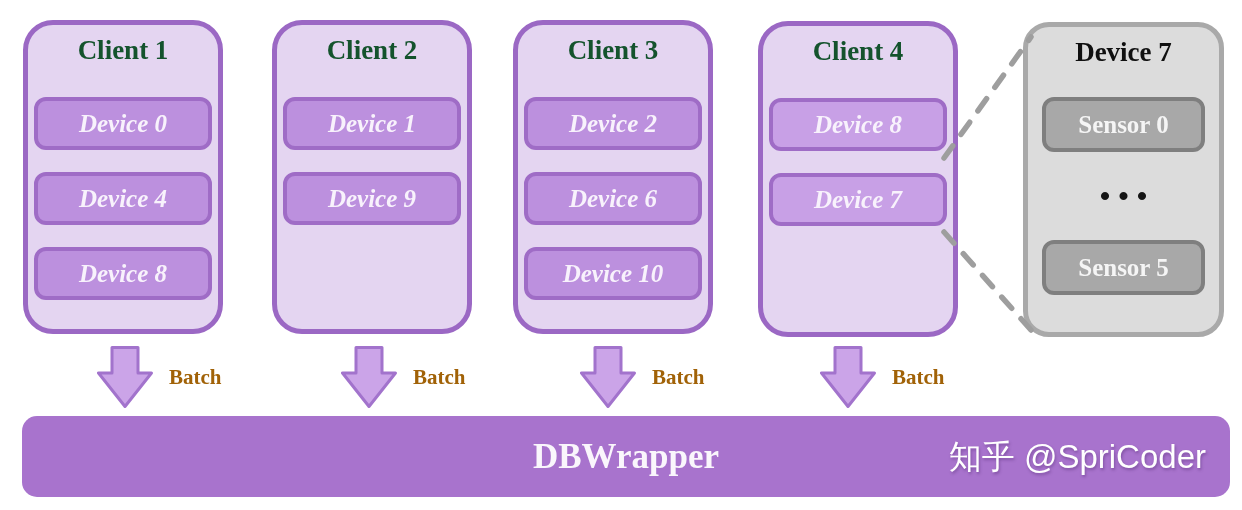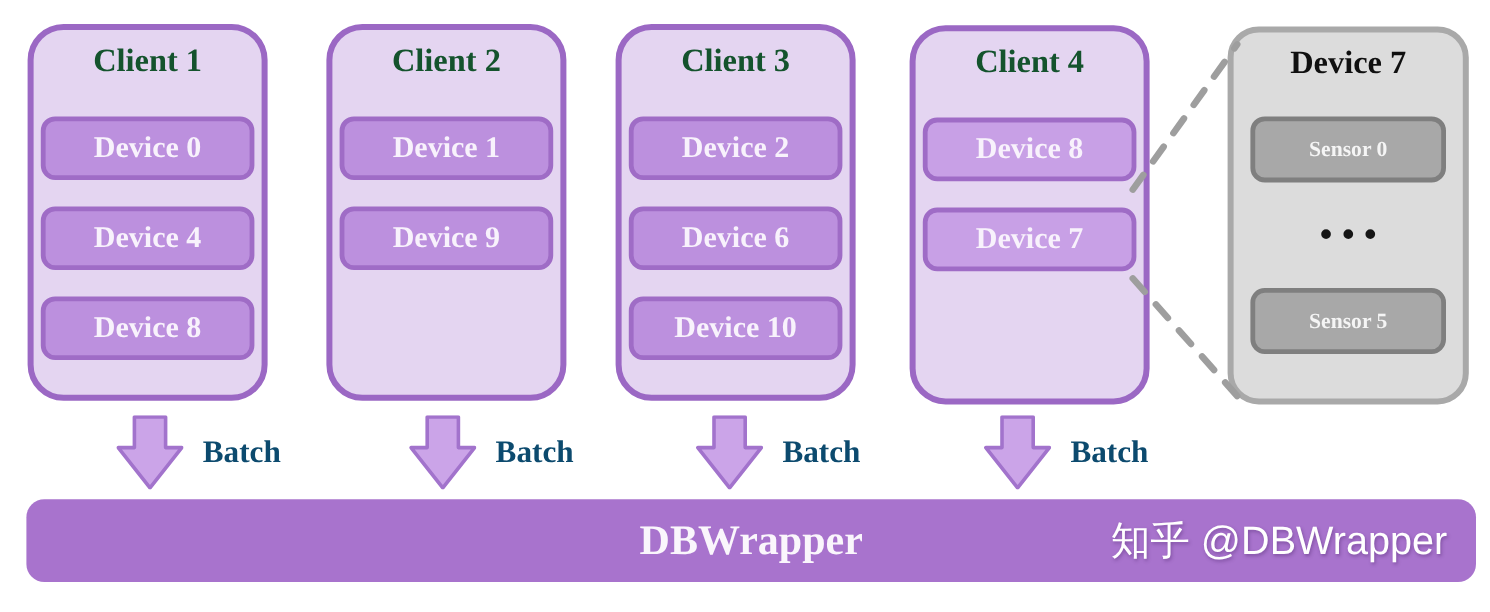--- a/index.html
+++ b/index.html
@@ -18,41 +18,41 @@
   .client-title{
     margin:8px 0 30px;text-align:center;
     font-size:27px;font-weight:bold;line-height:34px;color:#14532d;
   }
   .device{
     width:178px;height:53px;margin:0 auto 22px;box-sizing:border-box;
     background:var(--device-fill,#bc90de);
     border:4px solid var(--device-border,#9f6cc6);
     border-radius:12px;
     display:flex;align-items:center;justify-content:center;
-    font-size:25px;font-weight:bold;color:var(--device-text,#f8f2fc);
+    font-size:25px;font-weight:bold;color:var(--device-text,#f8f2fc);font-style:italic;
   }
   .client.c4 .device{background:var(--device-fill-light,#c8a0e6);}
   
   .graybox{
     position:absolute;left:1023px;top:22px;width:201px;height:315px;box-sizing:border-box;
     background:var(--gray-fill,#dcdcdc);
     border:5px solid var(--gray-border,#a9a9a9);
     border-radius:26px;
   }
   .gray-title{
     margin:8px 0 28px;text-align:center;
     font-size:27px;font-weight:bold;line-height:34px;color:#101010;
   }
   .sensor{
     width:163px;height:55px;margin:0 auto;box-sizing:border-box;
     background:var(--sensor-fill,#a8a8a8);
     border:4px solid var(--sensor-border,#7f7f7f);
     border-radius:12px;
     display:flex;align-items:center;justify-content:center;
-    font-size:18px;font-weight:bold;color:var(--sensor-text,#f5f5f5);
+    font-size:25px;font-weight:bold;color:var(--sensor-text,#f5f5f5);
   }
   .ellipsis{
     height:88px;display:flex;align-items:center;justify-content:center;
     font-size:30px;font-weight:bold;letter-spacing:8px;padding-left:8px;color:#151515;
   }
   
   .overlay{position:absolute;left:0;top:0;pointer-events:none;}
   .dash-line{
     stroke:var(--dash-line,#9e9e9e);stroke-width:5.5;fill:none;
     stroke-dasharray:15 14;stroke-linecap:round;
@@ -60,24 +60,24 @@
   
   .arrow-group{
     position:absolute;top:346px;height:62px;
     display:flex;align-items:center;gap:16px;
   }
   .arrow-poly{
     fill:var(--arrow-fill,#cba4e8);
     stroke:var(--arrow-border,#a273cc);
     stroke-width:3;stroke-linejoin:round;
   }
-  .batch{font-size:26px;font-weight:bold;color:#0c4a6e;}
+  .batch{font-size:21px;font-weight:bold;color:#a16207;}
   
   .dbbar{
-    position:absolute;left:22px;top:416px;width:1208px;height:69px;
+    position:absolute;left:22px;top:416px;width:1208px;height:81px;
     background:var(--bar-fill,#a873cd);border-radius:15px;
   }
   .db-label{
     position:absolute;left:0;right:0;top:0;bottom:0;
     display:flex;align-items:center;justify-content:center;
     font-size:35px;font-weight:bold;color:var(--bar-text,#faf6fc);
   }
   .watermark{
     position:absolute;right:24px;top:50%;transform:translateY(-50%);
     font-family:"Liberation Sans",sans-serif;font-size:33px;color:#ffffff;
@@ -147,16 +147,16 @@
   </div>
   <div class="arrow-group" style="left:820px">
     <svg width="56" height="62" viewBox="0 0 56 62">
       <polygon class="arrow-poly" points="15,1.5 41,1.5 41,27 54.5,27 28,60.5 1.5,27 15,27"></polygon>
     </svg>
     <div class="batch">Batch</div>
   </div>
 
   <div class="dbbar">
     <div class="db-label">DBWrapper</div>
-    <div class="watermark">知乎 @DBWrapper</div>
+    <div class="watermark">知乎 @SpriCoder</div>
   </div>
 
 </div>
 
 </body></html>

